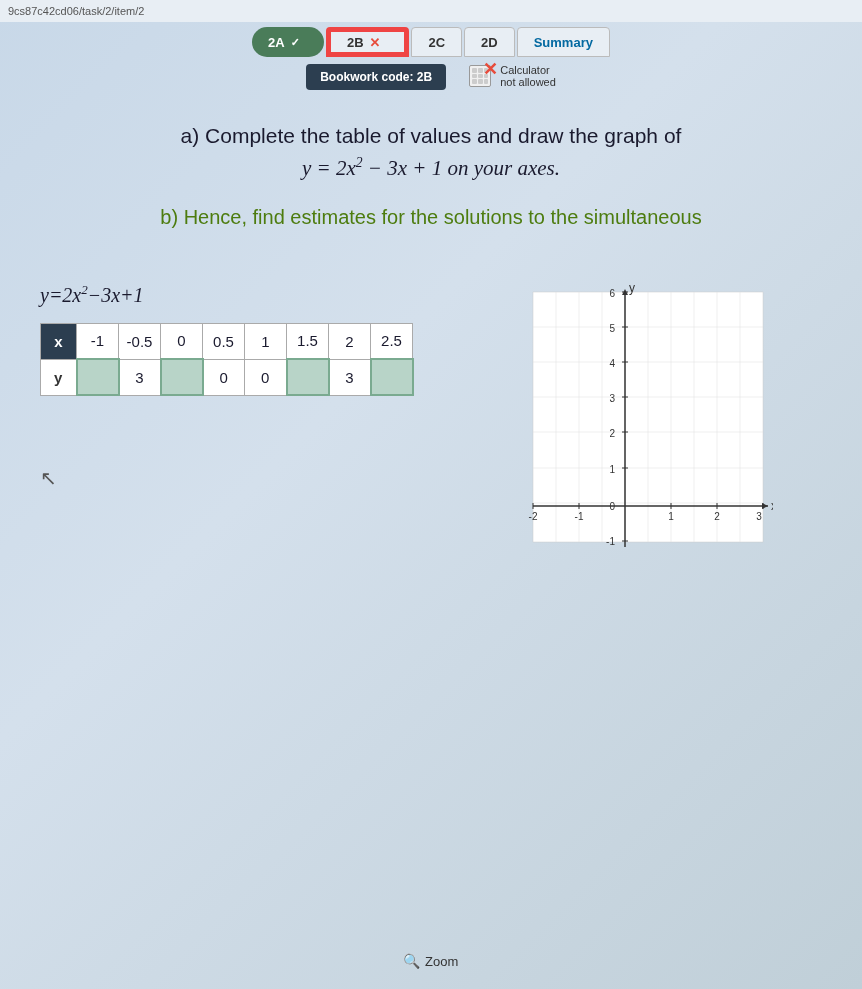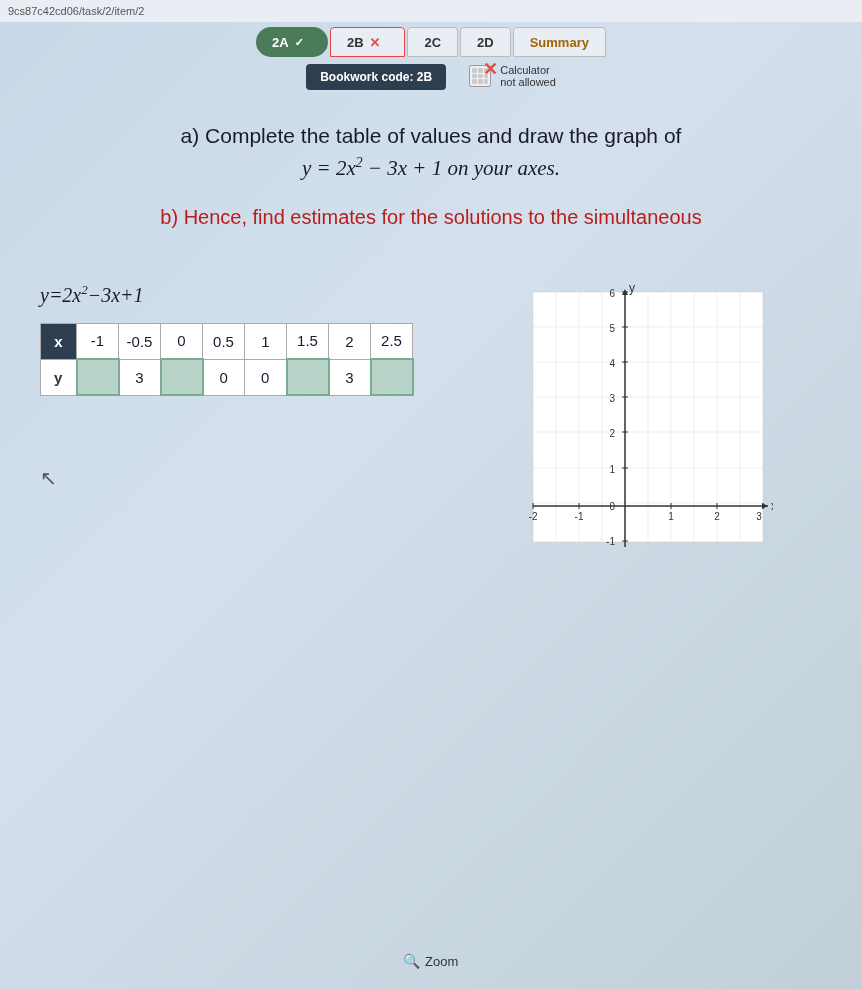--- a/index.html
+++ b/index.html
@@ -62,21 +62,21 @@
       border-radius: 15px;
     }
     .tab-2a .check {
       margin-left: 6px;
       font-size: 11px;
     }
 
     .tab-2b {
       background: #e8eef4;
       color: #333;
-      border: 1px solid #ef4444;
+      border: 5px solid #ef4444;
       padding-right: 24px;
     }
     .tab-2b .close {
       margin-left: 6px;
       color: #e74c3c;
       font-weight: bold;
       font-size: 13px;
     }
 
     .tab-2c {
@@ -86,21 +86,21 @@
     }
 
     .tab-2d {
       background: #e8eef4;
       color: #333;
       border: 1px solid #bbb;
     }
 
     .tab-summary {
       background: #e8eef4;
-      color: #a16207;
+      color: #0369a1;
       border: 1px solid #bbb;
       font-weight: 700;
     }
 
     
     .toolbar-row {
       position: absolute;
       top: 62px;
       left: 0;
       right: 0;
@@ -194,21 +194,21 @@
       font-family: Arial, sans-serif;
     }
 
     .question-text .eq {
       font-family: Georgia, serif;
       font-style: italic;
     }
 
     .question-b {
       font-size: 20px;
-      color: #b91c1c;
+      color: #4d7c0f;
       text-align: center;
       line-height: 1.5;
       margin-bottom: 30px;
       font-family: Arial, sans-serif;
     }
 
     
     .lower-section {
       display: flex;
       align-items: flex-start;

